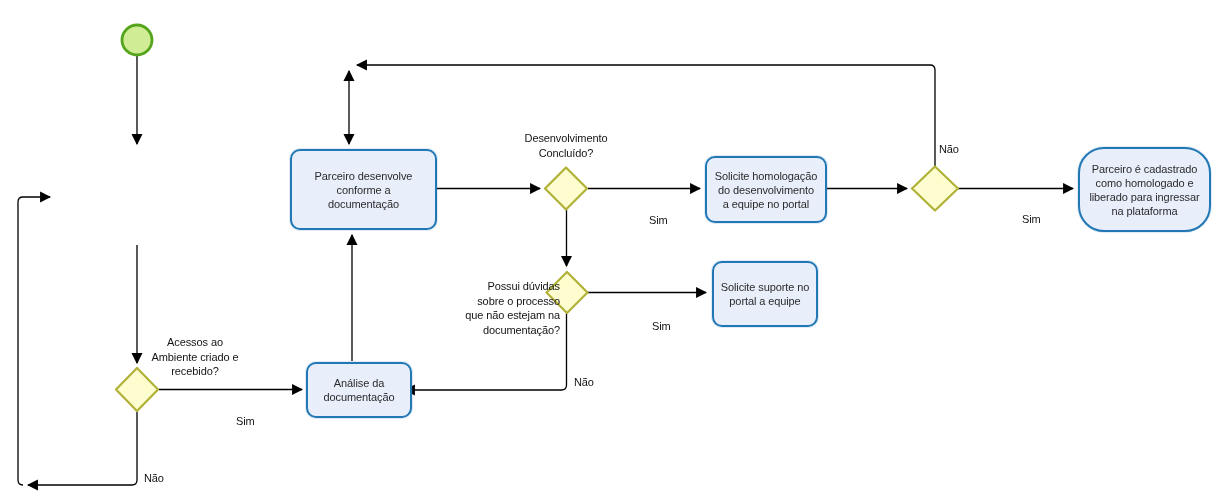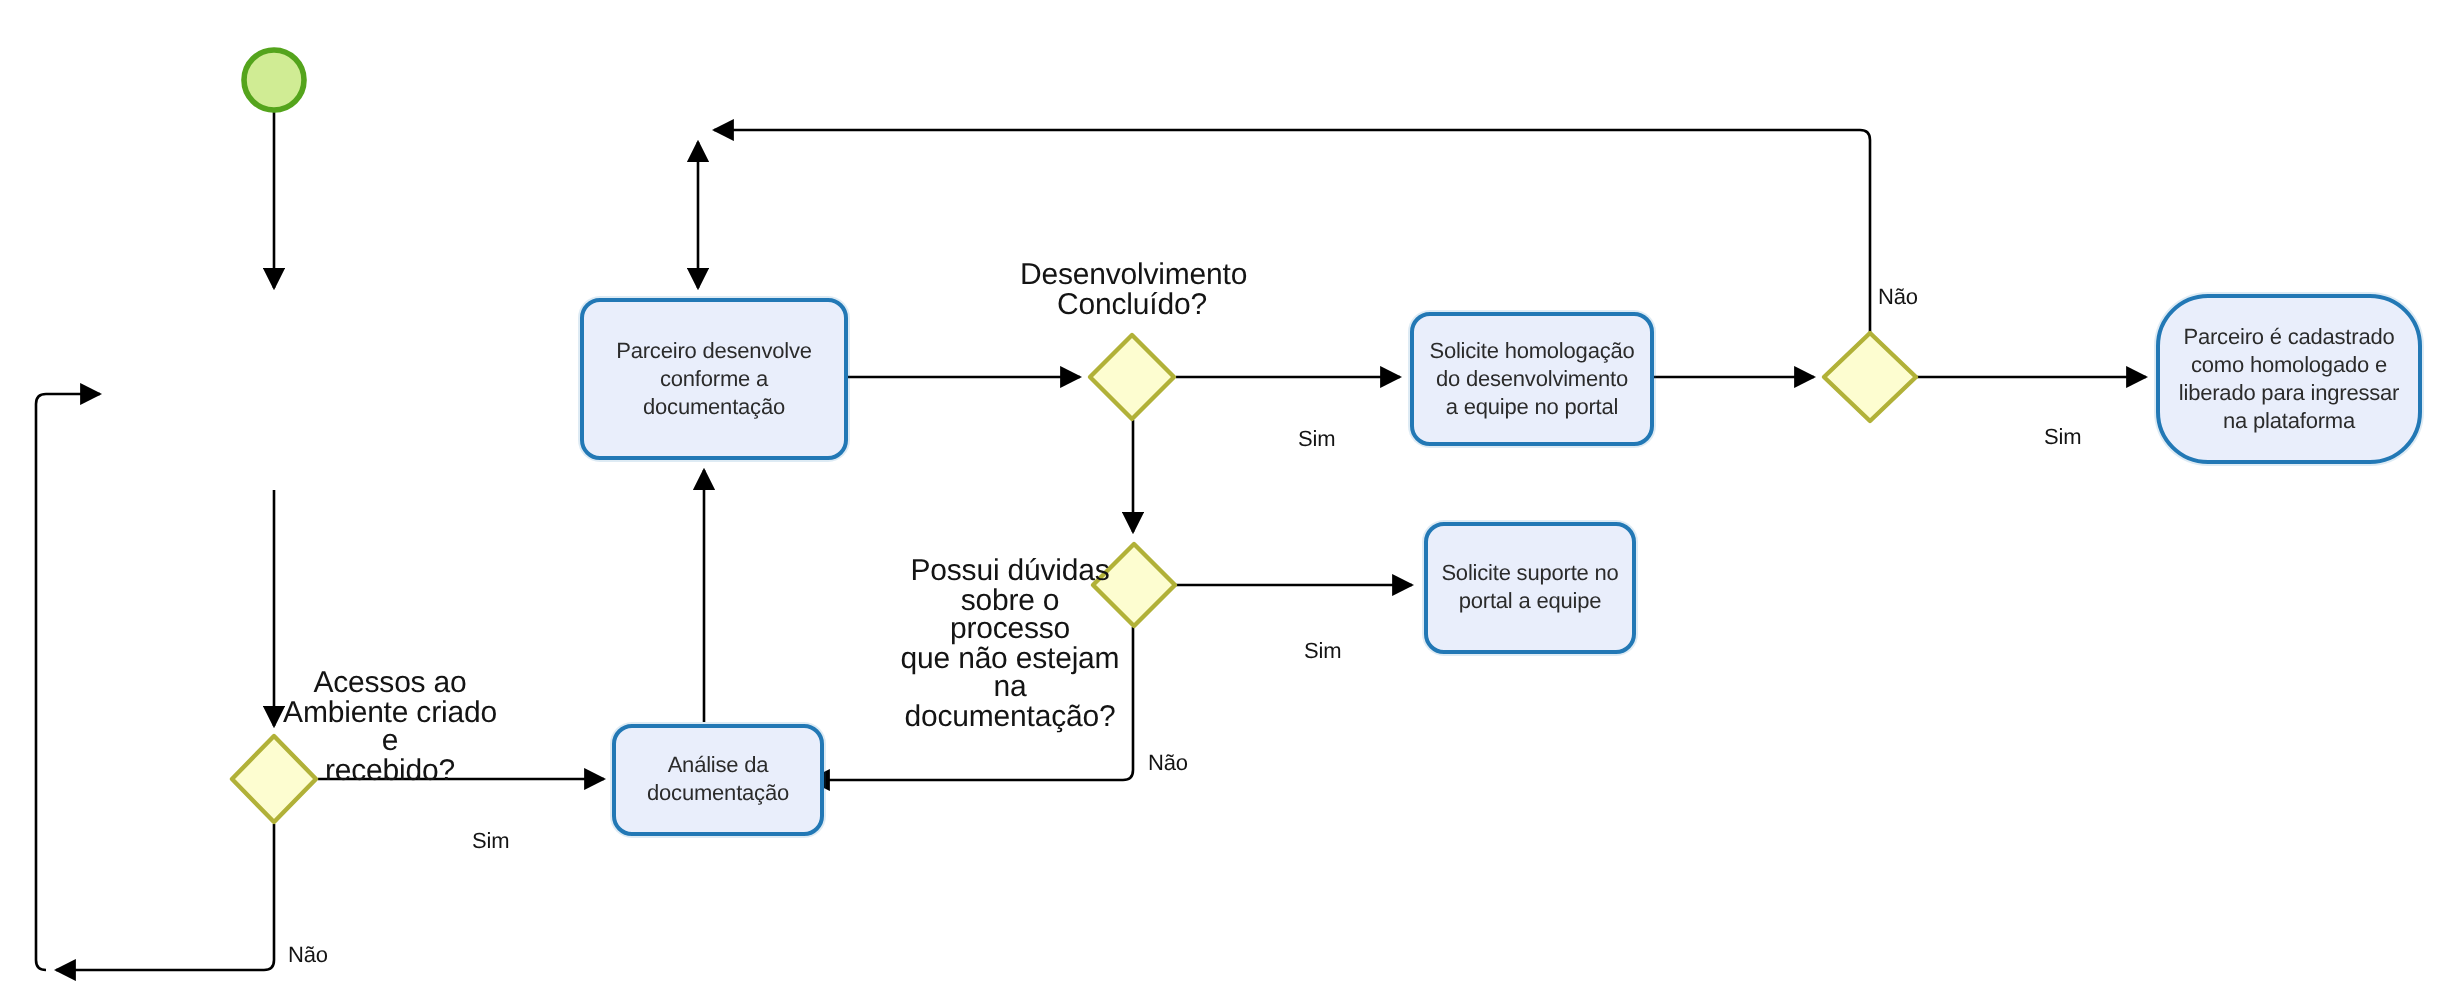--- a/index.html
+++ b/index.html
@@ -24,21 +24,21 @@
     text-align: center;
     font-size: 11px;
     line-height: 14px;
     color: #2b2b2b;
     letter-spacing: -0.1px;
     white-space: pre-line;
     box-shadow: 0 0 0 1px rgba(34,120,181,0.15);
   }
   .flabel {
     position: absolute;
-    font-size: 15px;
+    font-size: 11px;
     line-height: 14.5px;
     text-align: center;
     color: #141414;
     letter-spacing: -0.1px;
     white-space: pre-line;
   }
   .elabel {
     position: absolute;
     font-size: 11px;
     color: #141414;
@@ -80,21 +80,21 @@
 
     <circle class="startc" cx="137" cy="40" r="15"></circle>
 
     <polygon class="diamond" points="137,368 158,389.5 137,411 116,389.5"></polygon>
     <polygon class="diamond" points="566,167.5 587,188.5 566,209.5 545,188.5"></polygon>
     <polygon class="diamond" points="567,272 587.5,292.5 567,313 546.5,292.5"></polygon>
     <polygon class="diamond" points="935,166.5 958,188.5 935,210.5 912,188.5"></polygon>
   </svg>
 
 
-  <div class="process" style="left:290px; top:149px; width:134px; height:81px;">Parceiro desenvolve
+  <div class="process" style="left:290px; top:149px; width:147px; height:81px;">Parceiro desenvolve
 conforme a
 documentação</div>
 
   <div class="process" style="left:306px; top:362px; width:106px; height:56px;">Análise da
 documentação</div>
 
   <div class="process" style="left:705px; top:156px; width:122px; height:67px;">Solicite homologação
 do desenvolvimento
 a equipe no portal</div>
 
@@ -106,21 +106,21 @@
 liberado para ingressar
 na plataforma</div>
 
   <div class="flabel" style="left:139px; top:335px; width:112px;">Acessos ao
 Ambiente criado e
 recebido?</div>
 
   <div class="flabel" style="left:510px; top:131px; width:112px;">Desenvolvimento
 Concluído?</div>
 
-  <div class="flabel" style="left:450px; top:279px; width:110px;">Possui dúvidas
+  <div class="flabel" style="left:450px; top:279px; width:110px;text-align:right;">Possui dúvidas
 sobre o processo
 que não estejam na
 documentação?</div>
 
 
   <div class="elabel" style="left:236px; top:395px;">Sim</div>
 
   <div class="elabel" style="left:144px; top:452px;">Não</div>
 
   <div class="elabel" style="left:649px; top:194px;">Sim</div>

